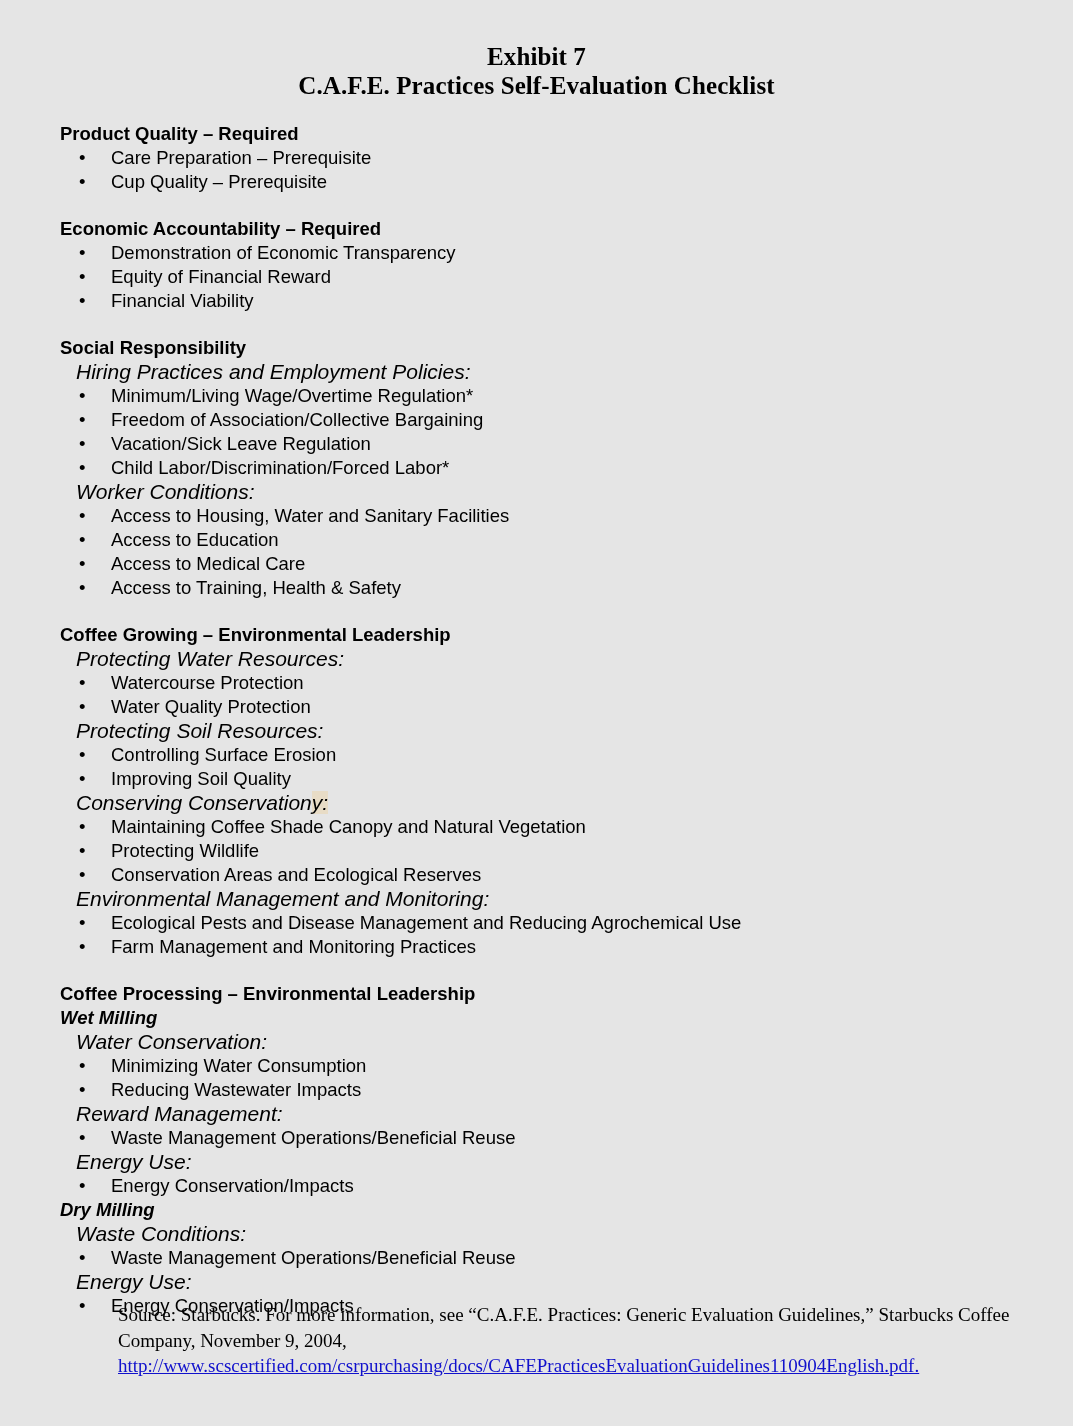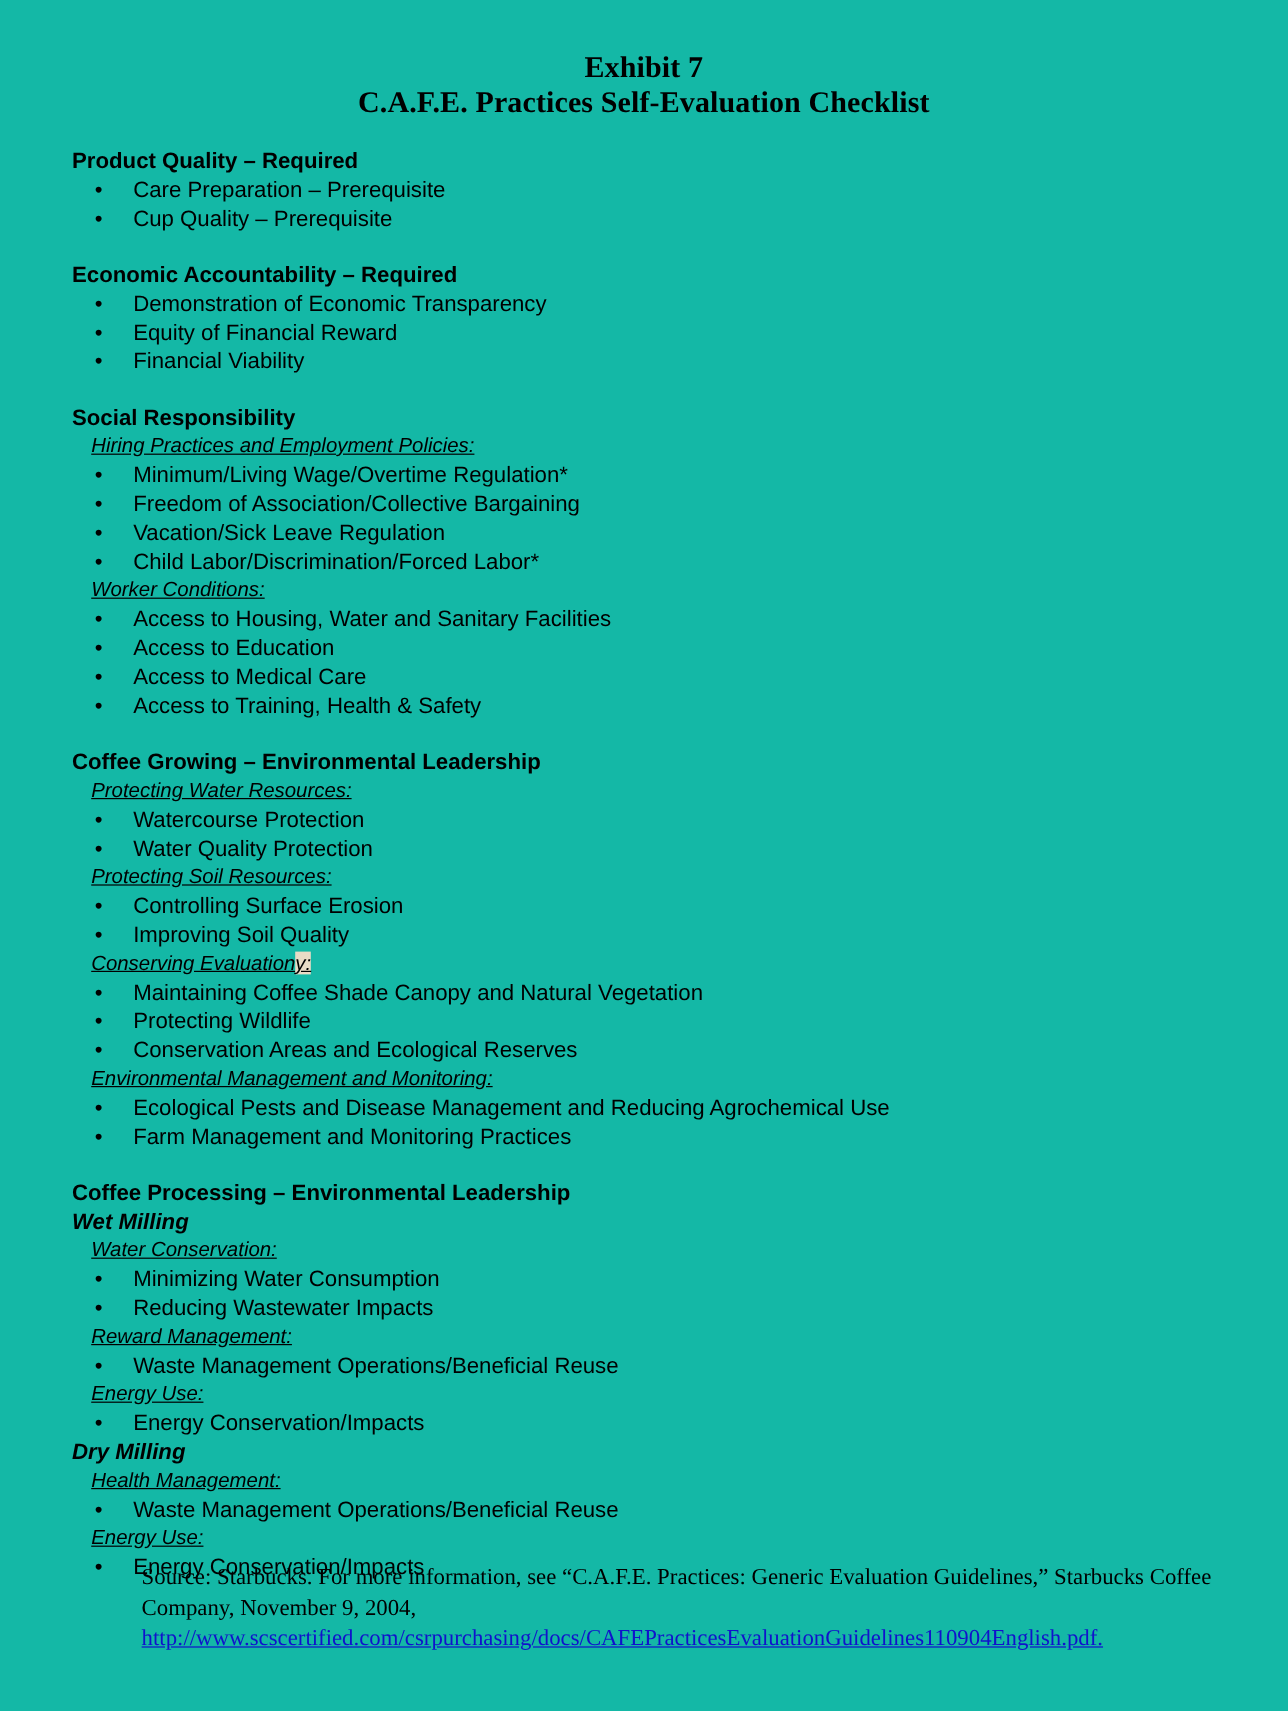--- a/index.html
+++ b/index.html
@@ -14,21 +14,21 @@
     overflow: hidden;
     font-family: "Liberation Sans", sans-serif;
     color: #000000;
     -webkit-font-smoothing: antialiased;
   }
 
   .page {
     position: relative;
     width: 1073px;
     height: 1426px;
-    background: #14b8a6;
+    background: #e5e5e5;
     box-sizing: border-box;
   }
 
   
   .title-block {
     text-align: center;
     padding-top: 42px;
   }
   .title-line {
     font-family: "Liberation Serif", serif;
@@ -71,26 +71,25 @@
     line-height: 24px;
     margin: 0;
     white-space: nowrap;
   }
 
   
   .sub-header {
     font-family: "Liberation Sans", sans-serif;
     font-style: italic;
     font-weight: normal;
-    font-size: 17px;
+    font-size: 21px;
     line-height: 24px;
     margin: 0;
     padding-left: 16px;
     white-space: nowrap;
-    text-decoration: underline;
   }
   .sub-header .hl {
     background: #e8dcc6;
   }
 
   .bullet-list {
     list-style: none;
     margin: 0;
     padding: 0;
   }
@@ -174,21 +173,21 @@
         <div class="sub-header"><span>Protecting Water Resources:</span></div>
         <ul class="bullet-list">
           <li class="bullet-item"><span class="dot">•</span><span>Watercourse Protection</span></li>
           <li class="bullet-item"><span class="dot">•</span><span>Water Quality Protection</span></li>
         </ul>
         <div class="sub-header"><span>Protecting Soil Resources:</span></div>
         <ul class="bullet-list">
           <li class="bullet-item"><span class="dot">•</span><span>Controlling Surface Erosion</span></li>
           <li class="bullet-item"><span class="dot">•</span><span>Improving Soil Quality</span></li>
         </ul>
-        <div class="sub-header"><span>Conserving Evaluation</span><span class="hl">y:</span></div>
+        <div class="sub-header"><span>Conserving Conservation</span><span class="hl">y:</span></div>
         <ul class="bullet-list">
           <li class="bullet-item"><span class="dot">•</span><span>Maintaining Coffee Shade Canopy and Natural Vegetation</span></li>
           <li class="bullet-item"><span class="dot">•</span><span>Protecting Wildlife</span></li>
           <li class="bullet-item"><span class="dot">•</span><span>Conservation Areas and Ecological Reserves</span></li>
         </ul>
         <div class="sub-header"><span>Environmental Management and Monitoring:</span></div>
         <ul class="bullet-list">
           <li class="bullet-item"><span class="dot">•</span><span>Ecological Pests and Disease Management and Reducing Agrochemical Use</span></li>
           <li class="bullet-item"><span class="dot">•</span><span>Farm Management and Monitoring Practices</span></li>
         </ul>
@@ -203,21 +202,21 @@
         </ul>
         <div class="sub-header"><span>Reward Management:</span></div>
         <ul class="bullet-list">
           <li class="bullet-item"><span class="dot">•</span><span>Waste Management Operations/Beneficial Reuse</span></li>
         </ul>
         <div class="sub-header"><span>Energy Use:</span></div>
         <ul class="bullet-list">
           <li class="bullet-item"><span class="dot">•</span><span>Energy Conservation/Impacts</span></li>
         </ul>
         <div class="milling-header">Dry Milling</div>
-        <div class="sub-header"><span>Health Management:</span></div>
+        <div class="sub-header"><span>Waste Conditions:</span></div>
         <ul class="bullet-list">
           <li class="bullet-item"><span class="dot">•</span><span>Waste Management Operations/Beneficial Reuse</span></li>
         </ul>
         <div class="sub-header"><span>Energy Use:</span></div>
         <ul class="bullet-list">
           <li class="bullet-item"><span class="dot">•</span><span>Energy Conservation/Impacts</span></li>
         </ul>
       </div>
     </div>
 

